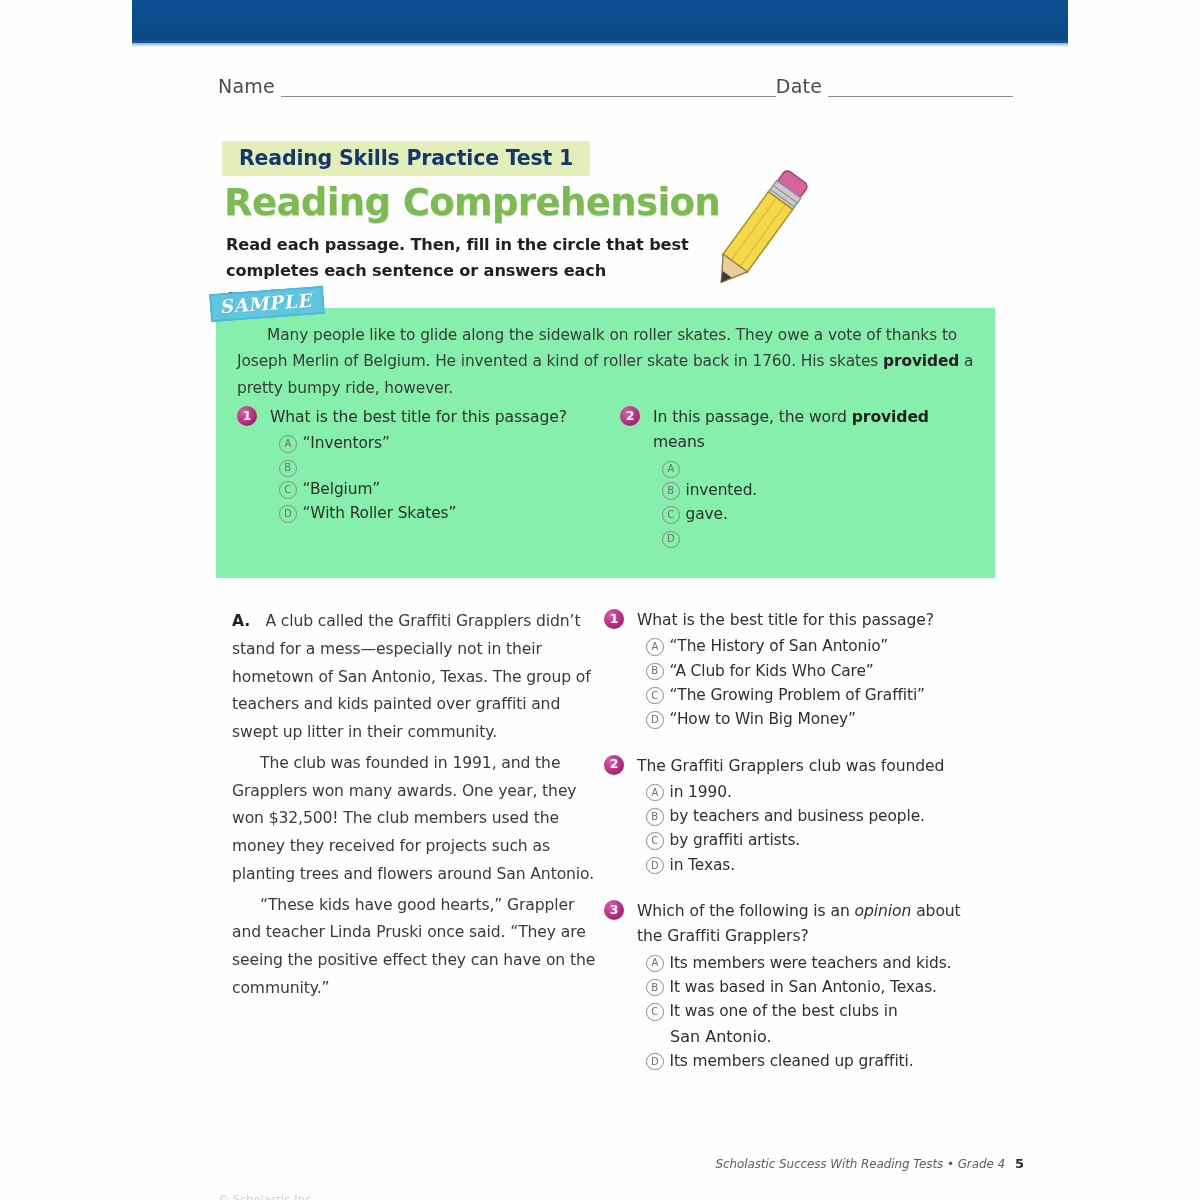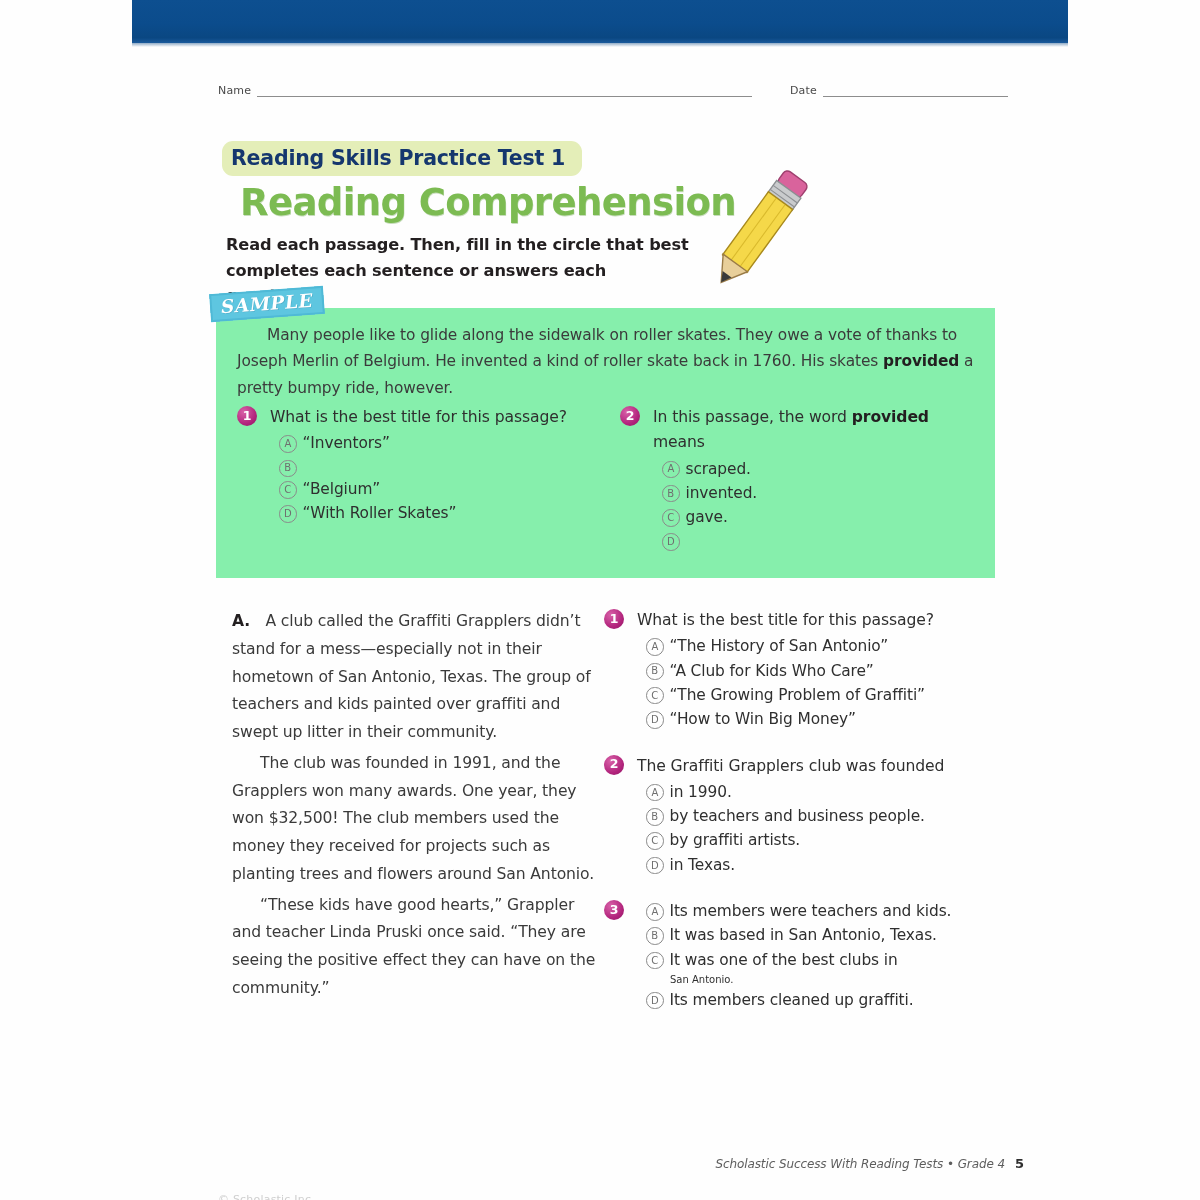--- a/index.html
+++ b/index.html
@@ -23,48 +23,47 @@
     position:absolute;left:132px;top:43px;width:936px;height:4px;
     background:linear-gradient(180deg,rgba(10,70,130,.45),rgba(10,70,130,0));
   }
 
   
   .namedate{
     position:absolute;left:218px;top:72px;width:790px;height:26px;
     display:flex;align-items:flex-end;
   }
   .nd-label{
-    font-size:11px;color:#4a4a4a;letter-spacing:.2px;
+    font-size:19px;color:#4a4a4a;letter-spacing:.2px;
     padding-bottom:1px;white-space:nowrap;
   }
   .nd-rule{
     flex:0 0 auto;border-bottom:1px solid #8d8d8d;height:14px;margin:0 0 1px 6px;
   }
   .nd-rule.name{width:495px;}
   .nd-rule.date{width:185px;}
   .nd-gap{flex:1 1 auto;}
 
   
   .kicker{
     position:absolute;left:222px;top:141px;
     background:#e4eeb8;
-    border-radius:11px;
-    padding:5px 17px 6px 9px;
+    border-radius:2px;
+    padding:5px 17px 6px 17px;
     display:inline-block;
   }
   .kicker span{
     font-family:"DejaVu Sans", sans-serif;
     font-weight:bold;font-size:20.5px;color:#15376e;letter-spacing:-0.2px;
   }
   .maintitle{
     position:absolute;left:224px;top:181px;
     font-weight:bold;font-size:37px;color:#7cbb52;
     letter-spacing:-0.6px;
     text-shadow:0.5px 0.5px 0 rgba(100,160,70,.35);
-    margin-left:16px;
   }
   .instructions{
     position:absolute;left:226px;top:232px;width:470px;
     font-weight:bold;font-size:16.2px;color:#231f20;line-height:1.58;
     letter-spacing:-0.15px;
   }
 
   
   .pencil{position:absolute;left:688px;top:158px;width:140px;height:145px;}
 
@@ -127,21 +126,21 @@
   }
   .bubble{
     flex:0 0 auto;
     width:15.5px;height:15.5px;border-radius:50%;
     border:1.15px solid #8a8a8a;
     color:#6f6f6f;font-size:10px;
     display:flex;align-items:center;justify-content:center;
     margin-top:4px;line-height:1;
   }
   .opt-text{flex:1 1 auto;}
-  .opt-cont{padding-left:33px;font-size:10px;color:#2f2f2f;line-height:1.58;}
+  .opt-cont{padding-left:33px;font-size:16px;color:#2f2f2f;line-height:1.58;}
 
   
   .body-cols{
     position:absolute;left:232px;top:608px;width:790px;
     display:flex;
   }
   .col-left{width:372px;}
   .col-right{width:380px;}
   .passage-p{
     font-size:15.6px;color:#3a3a3a;line-height:1.78;letter-spacing:-0.12px;
@@ -237,21 +236,20 @@
             </div>
           </div>
         </div>
       <div class="sample-col" id="sample-col-2">
           <div class="q">
             <div class="q-num">2</div>
             <div class="q-text">In this passage, the word <b>provided</b> means</div>
             <div class="opts">
               <div class="opt">
                 <span class="bubble">A</span>
-                <span class="opt-text">scraped.</span>
               </div>
               <div class="opt">
                 <span class="bubble">B</span>
                 <span class="opt-text">invented.</span>
               </div>
               <div class="opt">
                 <span class="bubble">C</span>
                 <span class="opt-text">gave.</span>
               </div>
               <div class="opt">
@@ -309,20 +307,21 @@
               <span class="opt-text">by graffiti artists.</span>
             </div>
             <div class="opt">
               <span class="bubble">D</span>
               <span class="opt-text">in Texas.</span>
             </div>
           </div>
         </div>
         <div class="q body-q">
           <div class="q-num">3</div>
+          <div class="q-text">Which of the following is an <i>opinion</i> about the Graffiti Grapplers?</div>
           <div class="opts">
             <div class="opt">
               <span class="bubble">A</span>
               <span class="opt-text">Its members were teachers and kids.</span>
             </div>
             <div class="opt">
               <span class="bubble">B</span>
               <span class="opt-text">It was based in San Antonio, Texas.</span>
             </div>
             <div class="opt">

